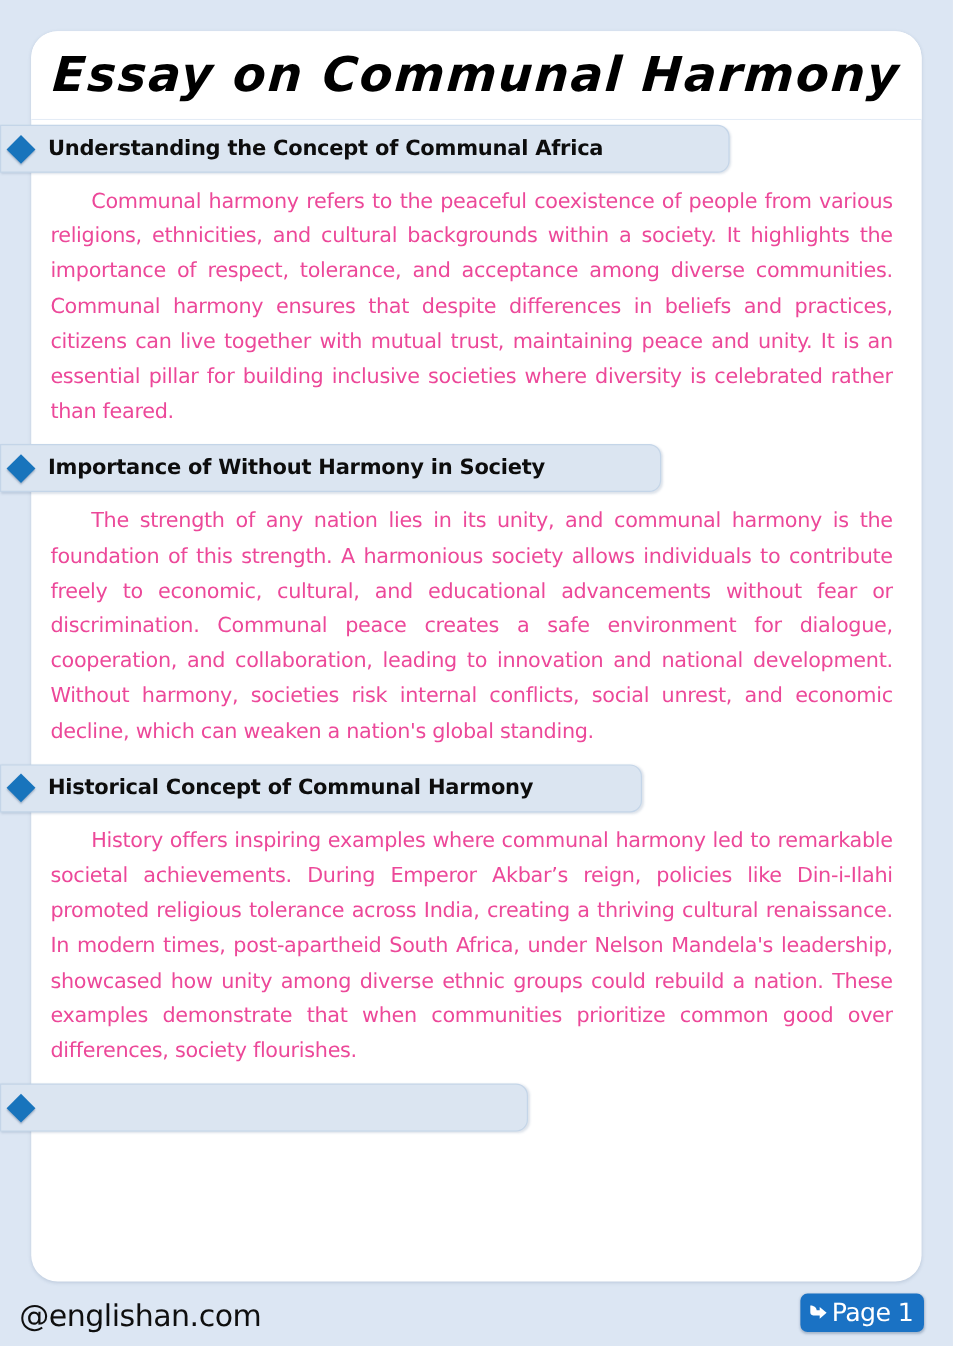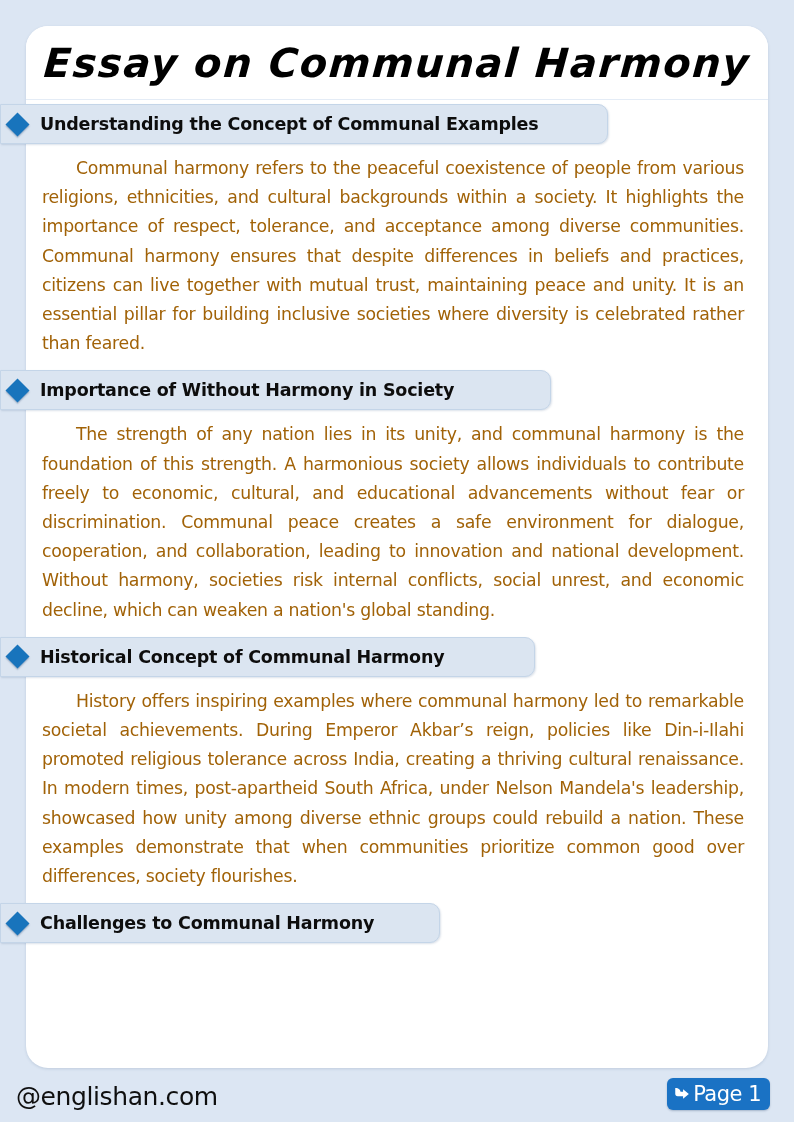--- a/index.html
+++ b/index.html
@@ -115,21 +115,21 @@
     color: #0d0d0d;
     white-space: nowrap;
     letter-spacing: -0.2px;
   }
 
   
   .para {
     font-family: "DejaVu Sans", sans-serif;
     font-size: 17.3px;
     line-height: 29.2px;
-    color: #a16207;
+    color: #ec4899;
     text-align: justify;
     text-justify: inter-word;
     text-indent: 34px;
     padding: 0 24px 0 16px;
     margin: 10px 0 0 0;
     letter-spacing: -0.25px;
     word-spacing: 0px;
   }
   .para:last-child { margin-bottom: 0; }
 
@@ -195,21 +195,21 @@
     <div class="title-band">
       <div class="doc-title">Essay on Communal Harmony</div>
     </div>
 
     <div class="content">
 
       <div class="sec-head">
         <div class="sec-pill" style="width:608px;"></div>
         <div class="sec-inner">
           <span class="diamond"></span>
-          <span class="sec-text">Understanding the Concept of Communal Examples</span>
+          <span class="sec-text">Understanding the Concept of Communal Africa</span>
         </div>
       </div>
       <p class="para">Communal harmony refers to the peaceful coexistence of people from various religions, ethnicities, and cultural backgrounds within a society. It highlights the importance of respect, tolerance, and acceptance among diverse communities. Communal harmony ensures that despite differences in beliefs and practices, citizens can live together with mutual trust, maintaining peace and unity. It is an essential pillar for building inclusive societies where diversity is celebrated rather than feared.</p>
 
       <div class="gap-after-para"></div>
 
       <div class="sec-head">
         <div class="sec-pill" style="width:551px;"></div>
         <div class="sec-inner">
           <span class="diamond"></span>
@@ -228,21 +228,20 @@
         </div>
       </div>
       <p class="para">History offers inspiring examples where communal harmony led to remarkable societal achievements. During Emperor Akbar’s reign, policies like Din-i-Ilahi promoted religious tolerance across India, creating a thriving cultural renaissance. In modern times, post-apartheid South Africa, under Nelson Mandela's leadership, showcased how unity among diverse ethnic groups could rebuild a nation. These examples demonstrate that when communities prioritize common good over differences, society flourishes.</p>
 
       <div class="gap-after-para"></div>
 
       <div class="sec-head">
         <div class="sec-pill" style="width:440px;"></div>
         <div class="sec-inner">
           <span class="diamond"></span>
-          <span class="sec-text">Challenges to Communal Harmony</span>
         </div>
       </div>
 
     </div>
   </div>
 
   <div class="footer">
     <div class="site">@englishan.com</div>
 
     <div class="page-badge">

